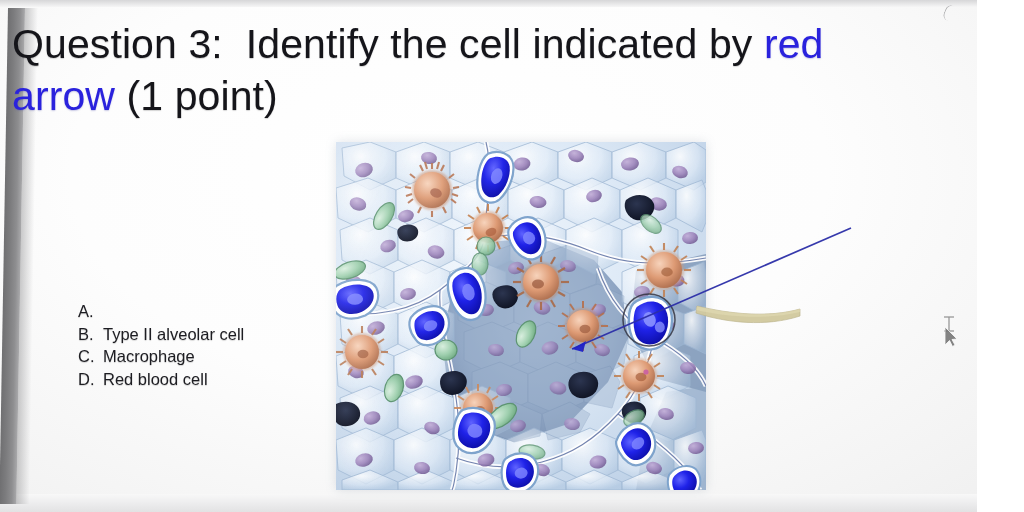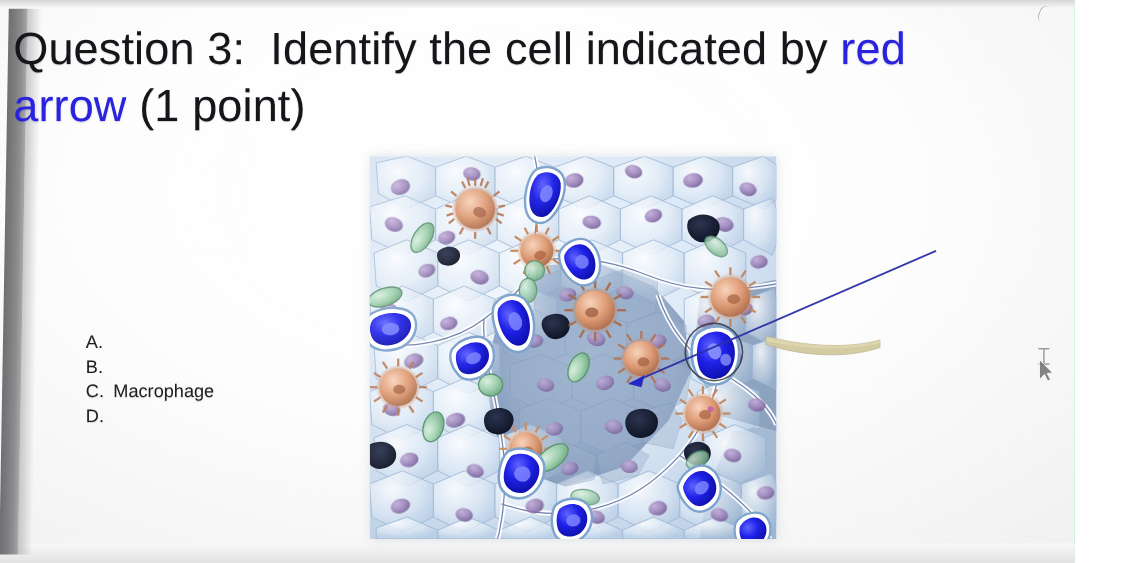--- a/index.html
+++ b/index.html
@@ -10,21 +10,21 @@
   }
   body {
     font-family: "Liberation Sans", sans-serif;
   }
 
   #screen {
     position: relative;
     width: 977px;
     height: 512px;
     overflow: hidden;
-    background: #86efac;
+    background: #fef9c3;
   }
 
   
   .surface {
     position: absolute;
     inset: 0;
     background:
       radial-gradient(ellipse 900px 520px at 46% 34%, #ffffff 0%, #fdfdfd 42%, #f4f4f4 74%, #ececec 100%);
   }
 
@@ -159,27 +159,29 @@
 
   <div class="question"><span>Question 3:  Identify the cell indicated by </span><span class="hl">red</span><span>
 </span><span class="hl">arrow</span><span> (1 point)</span></div>
 
   <div class="options">
     <div class="option">
       <span class="letter">A.</span>
     </div>
     <div class="option">
       <span class="letter">B.</span>
+      <span>Type II alveolar cell</span>
     </div>
     <div class="option">
       <span class="letter">C.</span>
       <span>Macrophage</span>
     </div>
     <div class="option">
       <span class="letter">D.</span>
+      <span>Red blood cell</span>
     </div>
   </div>
 
   <div class="figure-wrap">
     <svg width="370" height="348" viewBox="0 0 370 348">
       <defs>
         <radialGradient id="alvLight" cx="40%" cy="35%" r="85%">
           <stop offset="0%" stop-color="#f3f8fd"></stop>
           <stop offset="48%" stop-color="#dde9f6"></stop>
           <stop offset="100%" stop-color="#b6cbe3"></stop>

